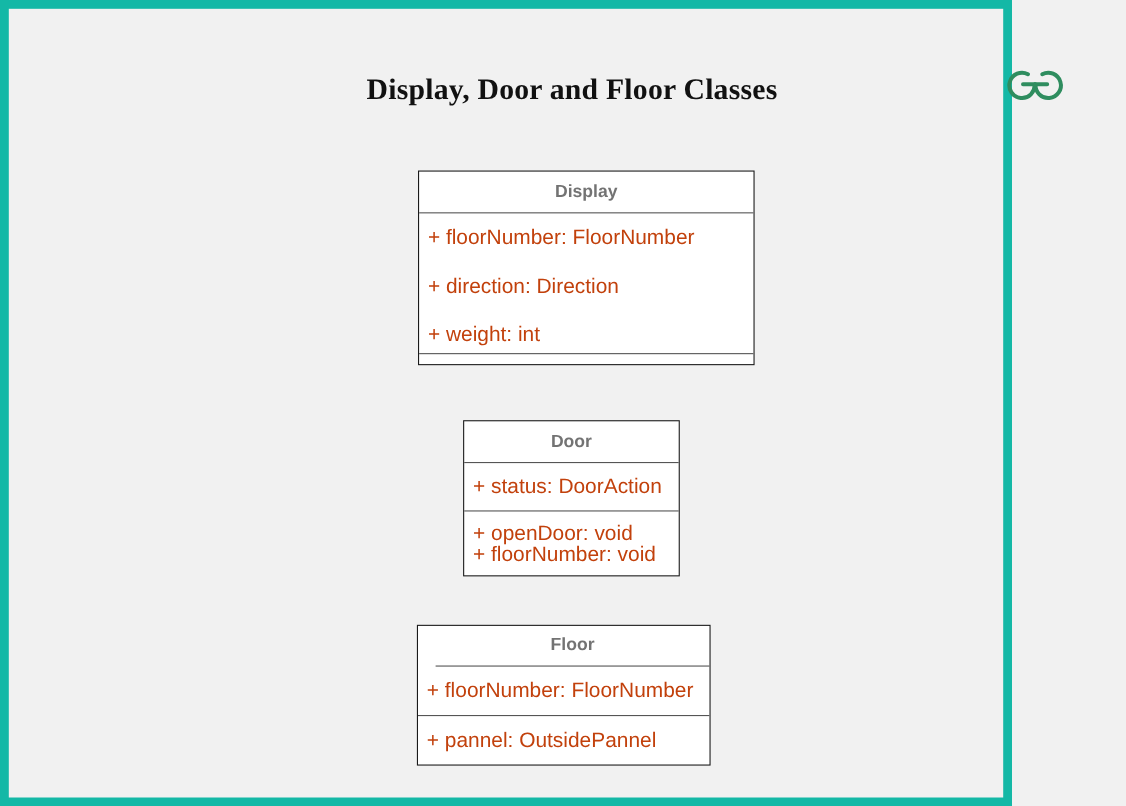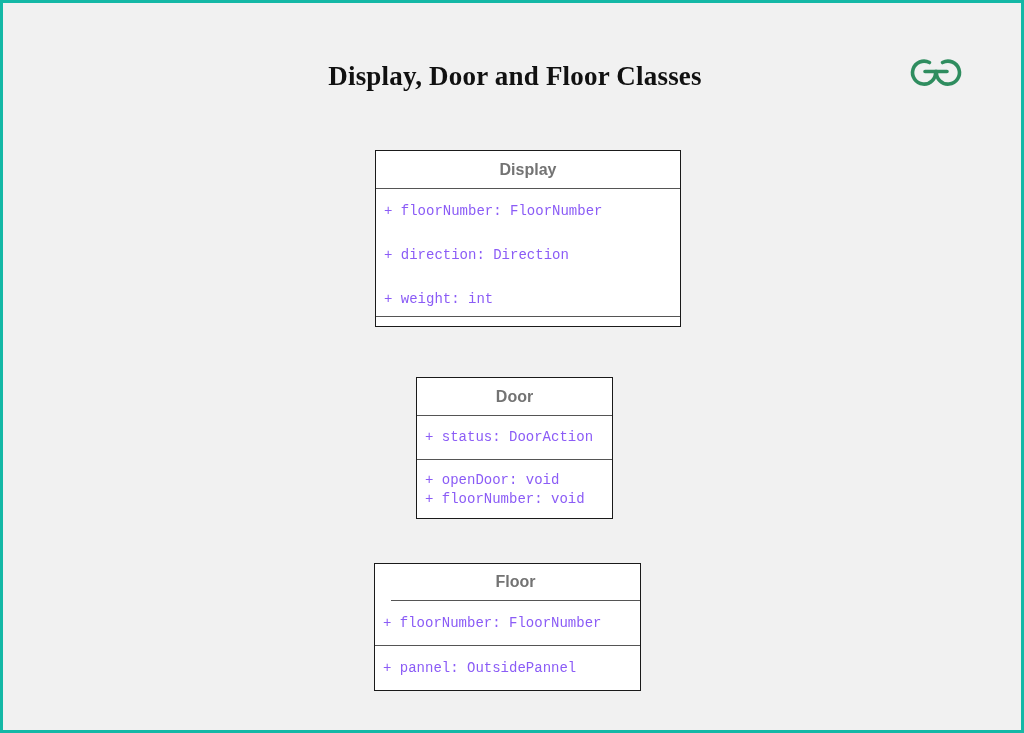--- a/index.html
+++ b/index.html
@@ -9,25 +9,25 @@
   }
   body {
     width: 1024px;
     height: 733px;
     background: #f1f1f1;
     font-family: "Liberation Sans", sans-serif;
     overflow: hidden;
   }
   #page {
     position: relative;
-    width: 1024px;
+    width: 920px;
     height: 733px;
     background: #f1f1f1;
     box-sizing: border-box;
-    border: 3px solid #14b8a6;
+    border: 8px solid #14b8a6;
   }
   
   #page-title {
     position: absolute;
     left: 0;
     top: 58px;
     width: 1024px;
     text-align: center;
     font-family: "Liberation Serif", serif;
     font-weight: bold;
@@ -56,24 +56,23 @@
     font-size: 16px;
     color: #737373;
     border-bottom: 1.3px solid #555555;
     box-sizing: border-box;
     display: flex;
     align-items: center;
     justify-content: center;
   }
   .uml-compartment {
     box-sizing: border-box;
-    font-size: 14px;
-    color: #8b5cf6;
+    font-size: 19px;
+    color: #c2410c;
     padding-left: 8px;
-    font-family: Liberation Mono, monospace;
   }
   .uml-compartment.divided {
     border-bottom: 1.3px solid #555555;
   }
   .uml-row {
     white-space: nowrap;
     line-height: 19px;
   }
 
   

